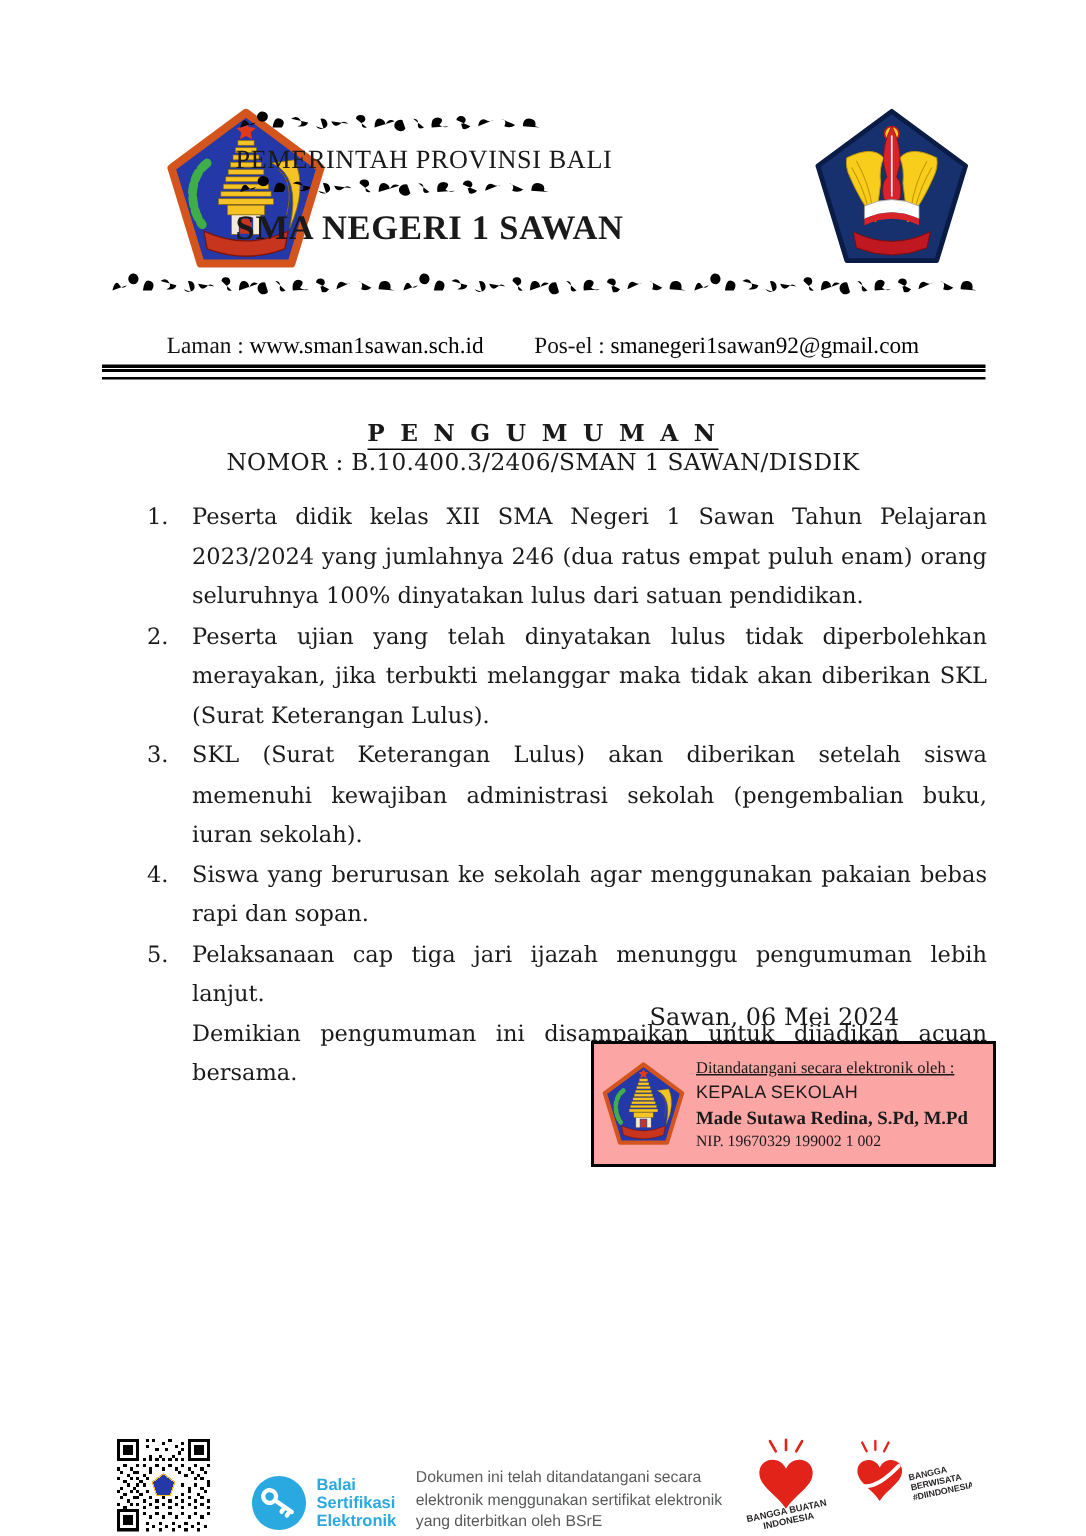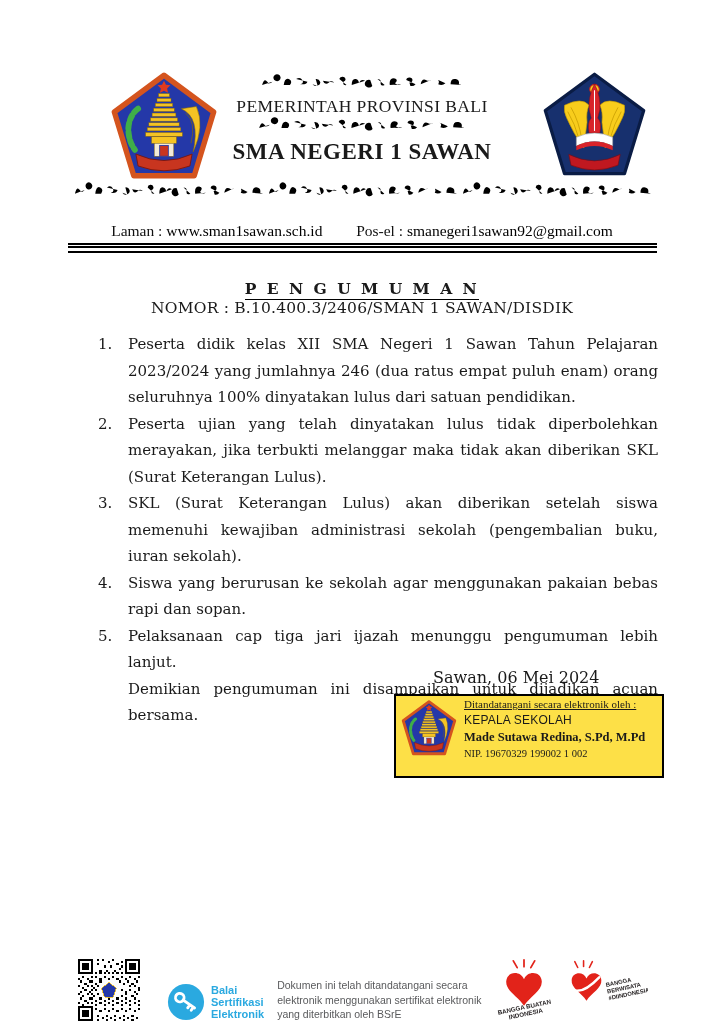--- a/index.html
+++ b/index.html
@@ -1,21 +1,21 @@
 <!DOCTYPE html>
 <html><head>
 <meta charset="utf-8">
 <style>
   html,body{margin:0;padding:0;background:#ffffff;}
   .page{position:relative;width:724px;height:1024px;background:#ffffff;overflow:hidden;
         font-family:"DejaVu Serif",serif;color:#1a1a1a;}
   .abs{position:absolute;}
 
   
-  .center-head{left:157px;top:74px;width:410px;text-align:center;}
+  .center-head{left:157px;top:74px;width:410px;}
   .gov-title{font-family:"Liberation Serif",serif;font-size:17.5px;letter-spacing:.4px;margin-top:1px;}
   .school-title{font-family:"Liberation Serif",serif;font-size:23px;font-weight:bold;letter-spacing:.5px;margin-top:1px;}
   .script{display:inline-block;}
   .addr{left:0;right:0;top:203px;text-align:center;font-family:"Liberation Serif",serif;font-size:15.5px;}
   .contact{left:0;right:0;top:222px;text-align:center;font-family:"Liberation Serif",serif;font-size:15.5px;}
   .contact .lbl{color:#111;}
   .contact .lnk{color:#000000;cursor:pointer;}
   .gap{display:inline-block;width:26px;}
   .rule{left:68px;top:243px;width:589px;height:10px;
         background:linear-gradient(to bottom,#000 0 2px,#fff 2px 3px,#000 3px 5px,#fff 5px 8px,#000 8px 10px);}
@@ -27,21 +27,21 @@
   .doc-number{left:0;right:0;top:299px;text-align:center;font-size:15.5px;letter-spacing:.2px;}
   .list{left:98px;top:331px;width:560px;font-size:15px;line-height:26.5px;}
   .item{display:flex;}
   .item .no{flex:none;width:30px;}
   .item .txt{flex:1;text-align:justify;}
   .closing{margin-left:30px;text-align:justify;}
 
   
   .date{left:398px;top:668px;font-size:16px;margin-left:35px;}
   .sigbox{left:394px;top:694px;width:256px;height:76px;border:2.5px solid #000;
-          display:flex;gap:7px;padding:2px 5px;background:#fde047;}
+          display:flex;align-items:center;gap:7px;padding:2px 5px;background:#fca5a5;}
   .sig-l1{font-family:"Liberation Serif",serif;font-size:11px;text-decoration:underline;white-space:nowrap;}
   .sig-l2{font-family:"Liberation Sans",sans-serif;font-size:12px;margin-top:3px;letter-spacing:.2px;}
   .sig-l3{font-family:"Liberation Serif",serif;font-size:12.5px;font-weight:bold;margin-top:3px;white-space:nowrap;}
   .sig-l4{font-family:"Liberation Serif",serif;font-size:10.5px;margin-top:3px;}
 
   
   .footer{left:78px;top:951px;width:570px;height:70px;display:flex;align-items:flex-end;}
   .qr{flex:none;width:62px;height:62px;}
   .bsre{display:flex;align-items:center;gap:6px;margin-left:27px;flex:none;}
   .bsre-name{font-family:"Liberation Sans",sans-serif;font-weight:bold;font-size:11px;line-height:1.1;color:#2AA9E0;}

